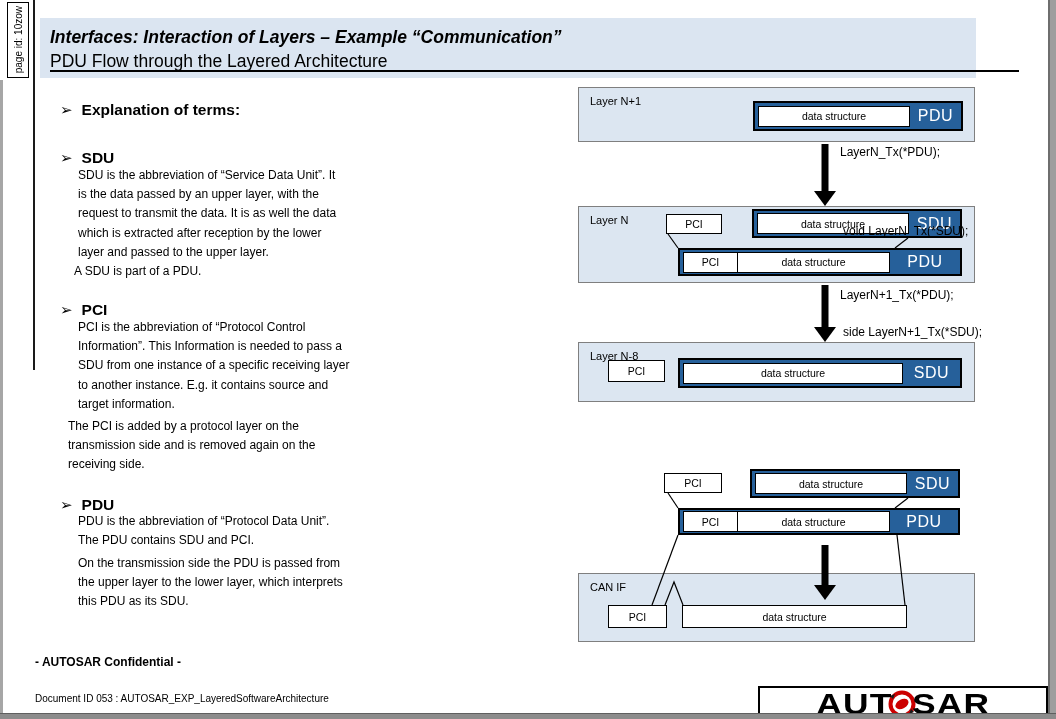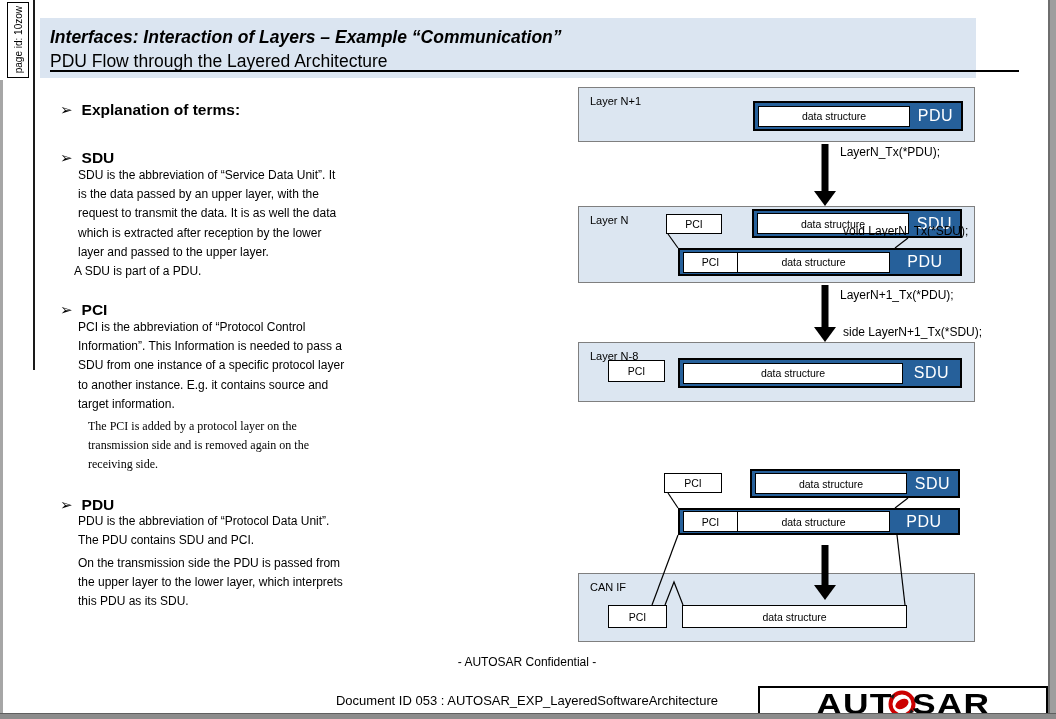--- a/index.html
+++ b/index.html
@@ -41,24 +41,24 @@
   .frame-tag { flex:1; text-align:center; color:#fff; font-size:16px; letter-spacing:0.5px; }
   .pci-float { position:absolute; background:#fff; border:1px solid #000;
                display:flex; align-items:center; justify-content:center; font-size:10.5px; }
   .plain-wbox { position:absolute; background:#fff; border:1px solid #000;
                 display:flex; align-items:center; justify-content:center; font-size:10.5px; }
   .code-label { position:absolute; font-family:Liberation Sans, sans-serif;
                 font-size:12px; white-space:nowrap; }
   .overlay { position:absolute; left:0; top:0; pointer-events:none; }
 
   
-  .confidential { position:absolute; left:35px; top:655px; width:984px; text-align:center;
-                  font-size:12px; font-weight:normal; }
+  .confidential { position:absolute; left:35px; top:655px; width:984px; 
+                  font-size:12px; font-weight:bold; }
   .page-number { position:absolute; left:45px; top:735px; font-size:10px; }
-  .doc-id { position:absolute; left:35px; top:693px; width:984px; text-align:center; font-size:13px; }
+  .doc-id { position:absolute; left:35px; top:693px; width:984px; text-align:left; font-size:10px; }
 
   
   .logo-box { position:absolute; left:758px; top:686px; width:290px; height:33px;
               background:#fff; border:2px solid #000; border-bottom:none;
               display:flex; align-items:center; justify-content:center; gap:1px; overflow:hidden; }
   .logo-word { font-size:30px; font-weight:900; letter-spacing:1px; transform:scaleX(1.18); line-height:1; }
 </style>
 </head>
 <body>
 
@@ -90,24 +90,24 @@
 which is extracted after reception by the lower
 layer and passed to the upper layer.</div>
   <div class="para" style="left:74px; top:262px;">A SDU is part of a PDU.</div>
 
   <div class="bullet-row" style="left:60px; top:301px;">
     <span class="bullet-glyph">➢</span>
     <span>PCI</span>
   </div>
   <div class="para" style="left:78px; top:318px;">PCI is the abbreviation of “Protocol Control
 Information”. This Information is needed to pass a
-SDU from one instance of a specific protocol layer
+SDU from one instance of a specific receiving layer
 to another instance. E.g. it contains source and
 target information.</div>
-  <div class="para" style="left:88px; top:417px;font-family:Liberation Serif, serif;">The PCI is added by a protocol layer on the
+  <div class="para" style="left:68px; top:417px;">The PCI is added by a protocol layer on the
 transmission side and is removed again on the
 receiving side.</div>
 
   <div class="bullet-row" style="left:60px; top:496px;">
     <span class="bullet-glyph">➢</span>
     <span>PDU</span>
   </div>
   <div class="para" style="left:78px; top:512px;">PDU is the abbreviation of “Protocol Data Unit”.
 The PDU contains SDU and PCI.</div>
   <div class="para" style="left:78px; top:554px;">On the transmission side the PDU is passed from

